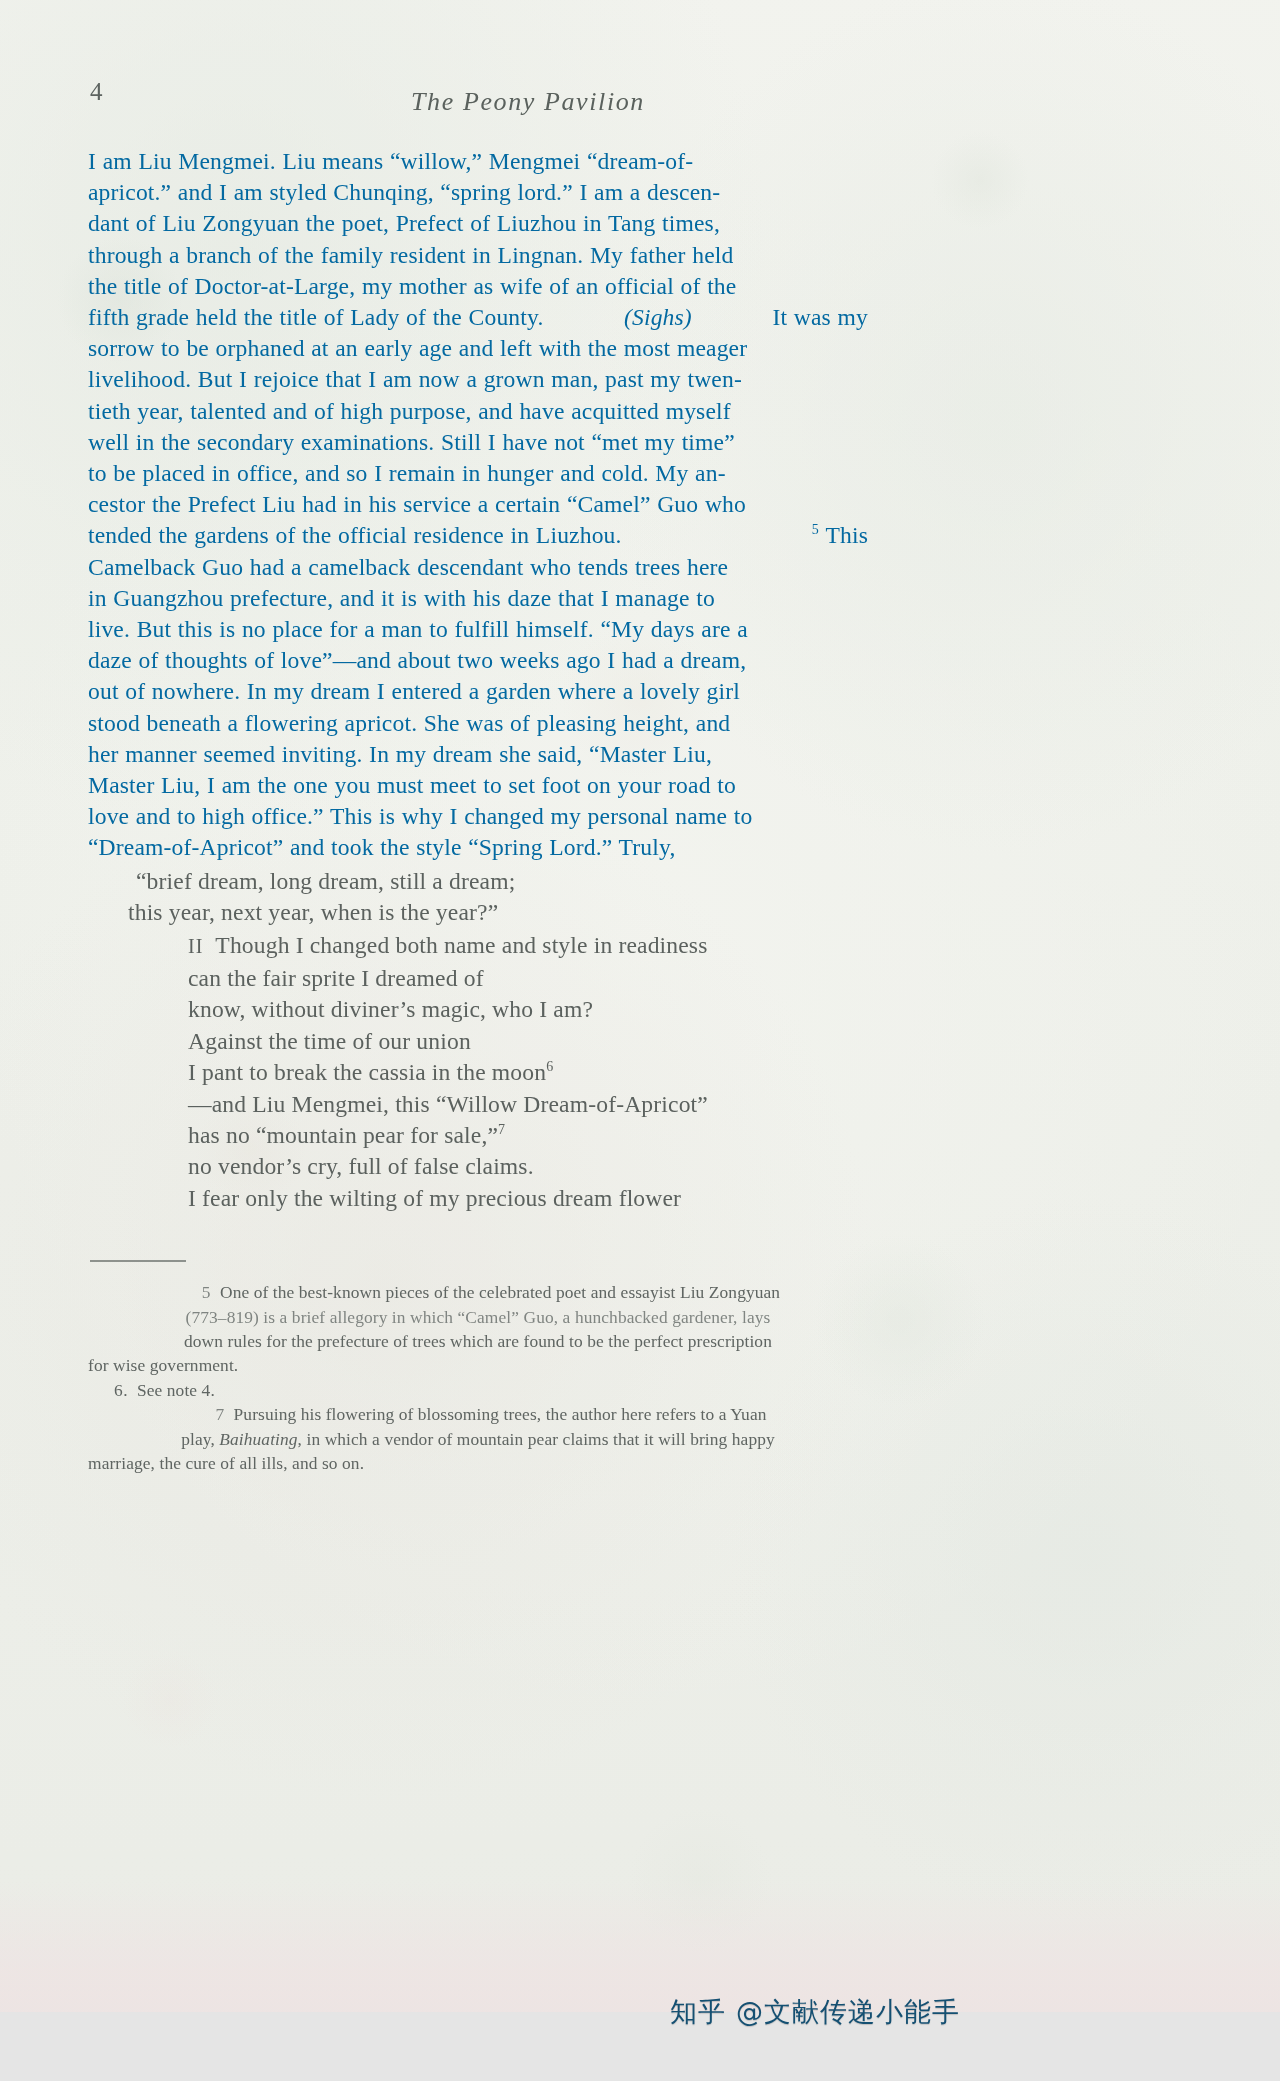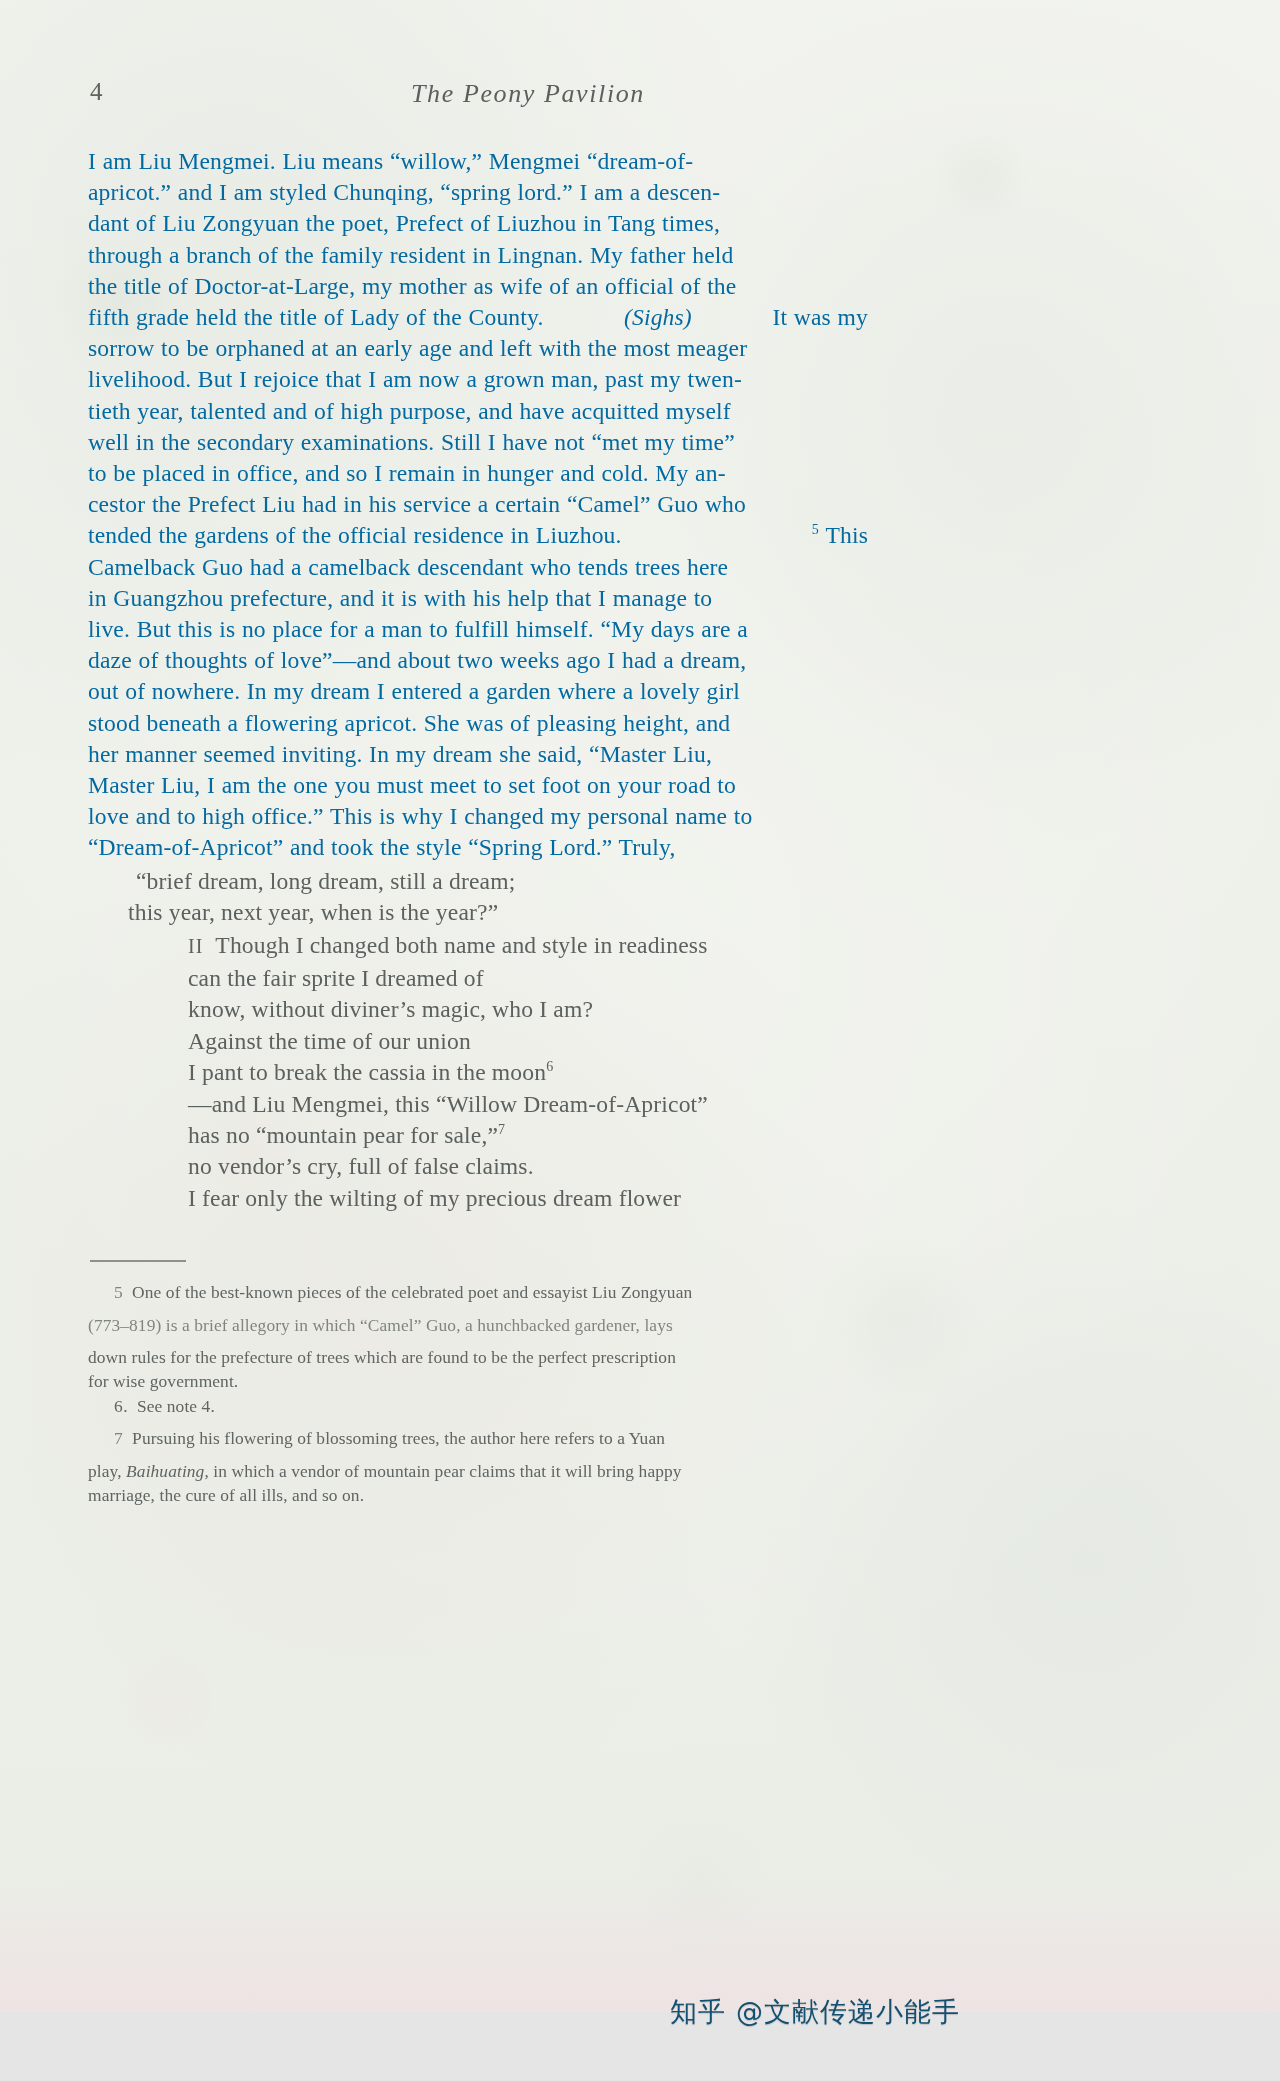--- a/index.html
+++ b/index.html
@@ -78,21 +78,21 @@
     position: absolute;
     left: 2px;
     top: 0;
     font-size: 25px;
     color: #5d6360;
     letter-spacing: 0.5px;
   }
   #head-title {
     position: absolute;
     left: 0; right: 0;
-    top: 1px;
+    top: 9px;
     text-align: center;
     font-style: italic;
     font-size: 26px;
     letter-spacing: 1.6px;
     color: #5a615d;
     padding-left: 100px;
   }
 
   
   #body-prose {
@@ -164,21 +164,21 @@
   #footnotes {
     margin-top: 18px;
     font-size: 17.4px;
     line-height: 24.4px;
     color: #5f6562;
     text-align: justify;
     letter-spacing: 0.1px;
   }
   #footnotes .fn { display: block; margin-bottom: 0px; }
   #footnotes .fn .fl { display: block; white-space: nowrap; }
-  #footnotes .fn .fl.just { display: flex; justify-content: flex-start; margin-top: 8px; }
+  #footnotes .fn .fl.just { display: flex; justify-content: center; }
   #footnotes .fn .fl.indent { padding-left: 26px; }
   #footnotes .fnum { letter-spacing: 0.5px; }
   #footnotes .faded { color: #6d7370; opacity: 0.85; }
 
   
   #watermark {
     position: absolute;
     left: 670px;
     top: 1994px;
     display: flex;
@@ -249,21 +249,21 @@
         <span>cestor the Prefect Liu had in his service a certain “Camel” Guo who</span>
       </span>
     <span class="ln just">
       <span>tended the gardens of the official residence in Liuzhou.</span>
       <span><span class="sup">5</span>&nbsp;<span>This</span></span>
     </span>
     <span class="ln just">
         <span>Camelback Guo had a camelback descendant who tends trees here</span>
       </span>
     <span class="ln just">
-        <span>in Guangzhou prefecture, and it is with his help that I manage to</span>
+        <span>in Guangzhou prefecture, and it is with his daze that I manage to</span>
       </span>
     <span class="ln just">
         <span>live. But this is no place for a man to fulfill himself. “My days are a</span>
       </span>
     <span class="ln just">
         <span>daze of thoughts of love”—and about two weeks ago I had a dream,</span>
       </span>
     <span class="ln just">
         <span>out of nowhere. In my dream I entered a garden where a lovely girl</span>
       </span>

